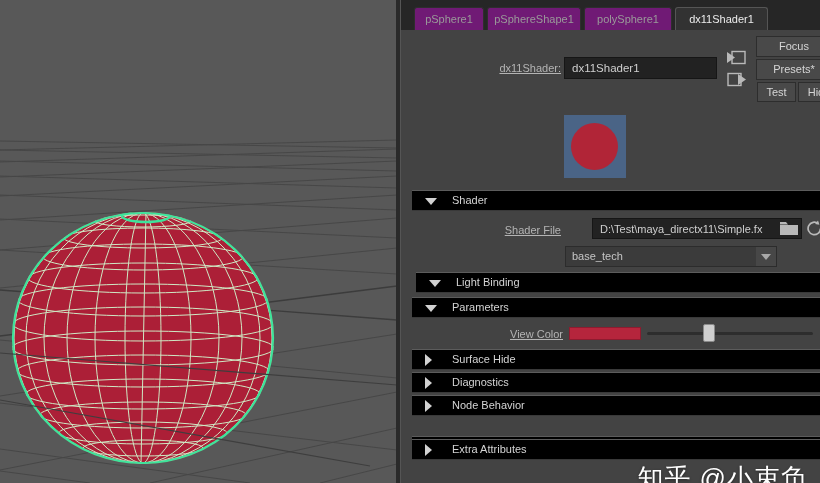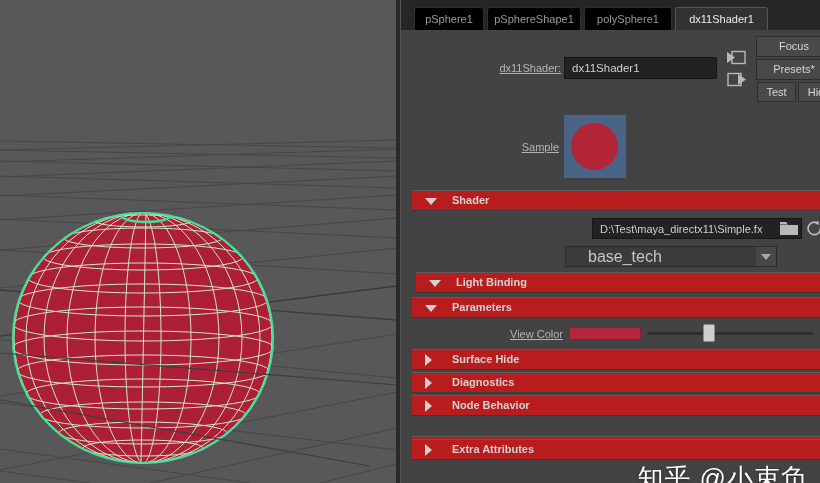--- a/index.html
+++ b/index.html
@@ -8,42 +8,42 @@
 
   
   #viewport { position:absolute; left:0; top:0; width:397px; height:483px; background:#585858; }
   #divider { position:absolute; left:396px; top:0; width:4px; height:483px; background:#2a2a2a; }
 
   
   #panel { position:absolute; left:400px; top:0; width:420px; height:483px; background:#434343; overflow:hidden; border-left:1px solid #555; }
 
   #tabbar { position:absolute; left:0; top:0; width:420px; height:30px; background:#262626; }
   .tab { position:absolute; top:7px; height:23px; line-height:23px; text-align:center; font-size:11px;
-         background:#000000; color:#9a9a9a; border-radius:3px 3px 0 0; border:1px solid #2e2e2e; border-bottom:none; cursor:pointer; }
+         background:#701a75; color:#9a9a9a; border-radius:3px 3px 0 0; border:1px solid #2e2e2e; border-bottom:none; cursor:pointer; }
   .tab.active { background:#323232; color:#ececec; border-color:#555; }
 
   .r-label { position:absolute; text-align:right; font-size:11px; color:#b4b4b4;text-decoration:underline; }
   .tfield { position:absolute; background:#222; border:1px solid #161616; color:#cfcfcf; font-size:11.5px;
             padding:0 7px; line-height:20px; height:22px; white-space:nowrap; overflow:hidden; }
 
   .btn { position:absolute; background:#494949; border:1px solid #2d2d2d; color:#d6d6d6; font-size:11px;
          text-align:center; cursor:pointer; }
 
   .swatch-sample { position:absolute; left:163px; top:115px; width:62px; height:63px; background:#4a6486; }
   .swatch-sample .dot { position:absolute; left:7px; top:8px; width:47px; height:47px; border-radius:50%; background:#b12537; }
 
-  .sect { position:absolute; left:11px; width:409px; height:21px; background:#b91c1c;
+  .sect { position:absolute; left:11px; width:409px; height:21px; background:#000000;
           border-top:1px solid #5c5c5c; border-bottom:1px solid #393939; color:#d4d4d4;
-          font-size:11px; font-weight:bold; line-height:19px; padding-left:40px; cursor:pointer; }
+          font-size:11px; font-weight:normal; line-height:19px; padding-left:40px; cursor:pointer; }
   .tri { position:absolute; left:13px; width:0; height:0; }
   .tri-down { top:7px; border-left:6px solid transparent; border-right:6px solid transparent; border-top:7px solid #d2d2d2; }
   .tri-right { top:4px; border-top:6px solid transparent; border-bottom:6px solid transparent; border-left:7px solid #d2d2d2; }
 
-  .combo { position:absolute; background:#3b3b3b; border:1px solid #2c2c2c; color:#c6c6c6; font-size:16px;
-           line-height:19px; padding:0 22px; cursor:pointer; }
+  .combo { position:absolute; background:#3b3b3b; border:1px solid #2c2c2c; color:#c6c6c6; font-size:11px;
+           line-height:19px; padding:0 6px; cursor:pointer; }
   .combo .arrowbox { position:absolute; right:0; top:0; width:20px; height:19px; background:#474747; }
   .combo .arrowbox:after { content:""; position:absolute; left:5px; top:7px;
            border-left:5px solid transparent; border-right:5px solid transparent; border-top:6px solid #a8a8a8; }
 
   .colorswatch { position:absolute; left:168px; top:327px; width:72px; height:13px; background:#b5253c; border:1px solid #8e1b2f; cursor:pointer; }
   .slider-track { position:absolute; left:246px; top:332px; width:166px; height:3px; background:#2d2d2d; border-radius:2px; cursor:pointer; }
   .slider-handle { position:absolute; left:302px; top:324px; width:12px; height:18px; background:#cfcfcf; border-radius:2px; border:1px solid #8a8a8a; cursor:pointer; }
 
   .mini-icon { position:absolute; width:22px; height:19px; cursor:pointer; }
 
@@ -149,30 +149,30 @@
     <svg class="mini-icon" style="left:324px;top:70px;" viewBox="0 0 22 19">
       <rect x="3" y="3.5" width="13" height="12" fill="none" stroke="#b9b9b9" stroke-width="1.4"></rect>
       <path d="M13 4 L21 9.5 L13 15 Z" fill="#b9b9b9"></path>
     </svg>
 
     <div class="btn" style="left:355px;top:36px;width:76px;height:21px;line-height:19px;">Focus</div>
     <div class="btn" style="left:355px;top:59px;width:76px;height:21px;line-height:19px;">Presets*</div>
     <div class="btn" style="left:356px;top:82px;width:39px;height:20px;line-height:18px;">Test</div>
     <div class="btn" style="left:397px;top:82px;width:42px;height:20px;line-height:18px;">Hide</div>
 
-    <div class="r-label" style="left:20px;top:141px;width:138px;">Sample</div>
     <div class="swatch-sample">
         <div class="dot"></div>
       </div>
 
     <div class="sect" style="top:190px;">
       <span class="tri tri-down"></span>
       <span>Shader</span>
     </div>
 
+    <div class="r-label" style="left:20px;top:224px;width:140px;">Shader File</div>
     <div class="tfield" style="left:164px;top:218px;width:210px;height:21px;font-size:11px;margin-left:27px;">D:\Test\maya_directx11\Simple.fx</div>
     <svg class="mini-icon" style="left:378px;top:219px;width:20px;height:18px;" viewBox="0 0 20 18">
       <path d="M1 3 h6 l2 2.5 H1 Z" fill="#b9b9b9"></path>
       <path d="M1 6 h18 v10 H1 Z" fill="#b9b9b9"></path>
     </svg>
     <svg class="mini-icon" style="left:404px;top:219px;width:19px;height:19px;" viewBox="0 0 19 19">
       <path d="M15.5 9.5 a6.2 6.2 0 1 1 -2.2-4.8" fill="none" stroke="#b9b9b9" stroke-width="1.7"></path>
       <path d="M13 1.5 l1.4 4.2 -4.3 -0.7 Z" fill="#b9b9b9"></path>
     </svg>
 

